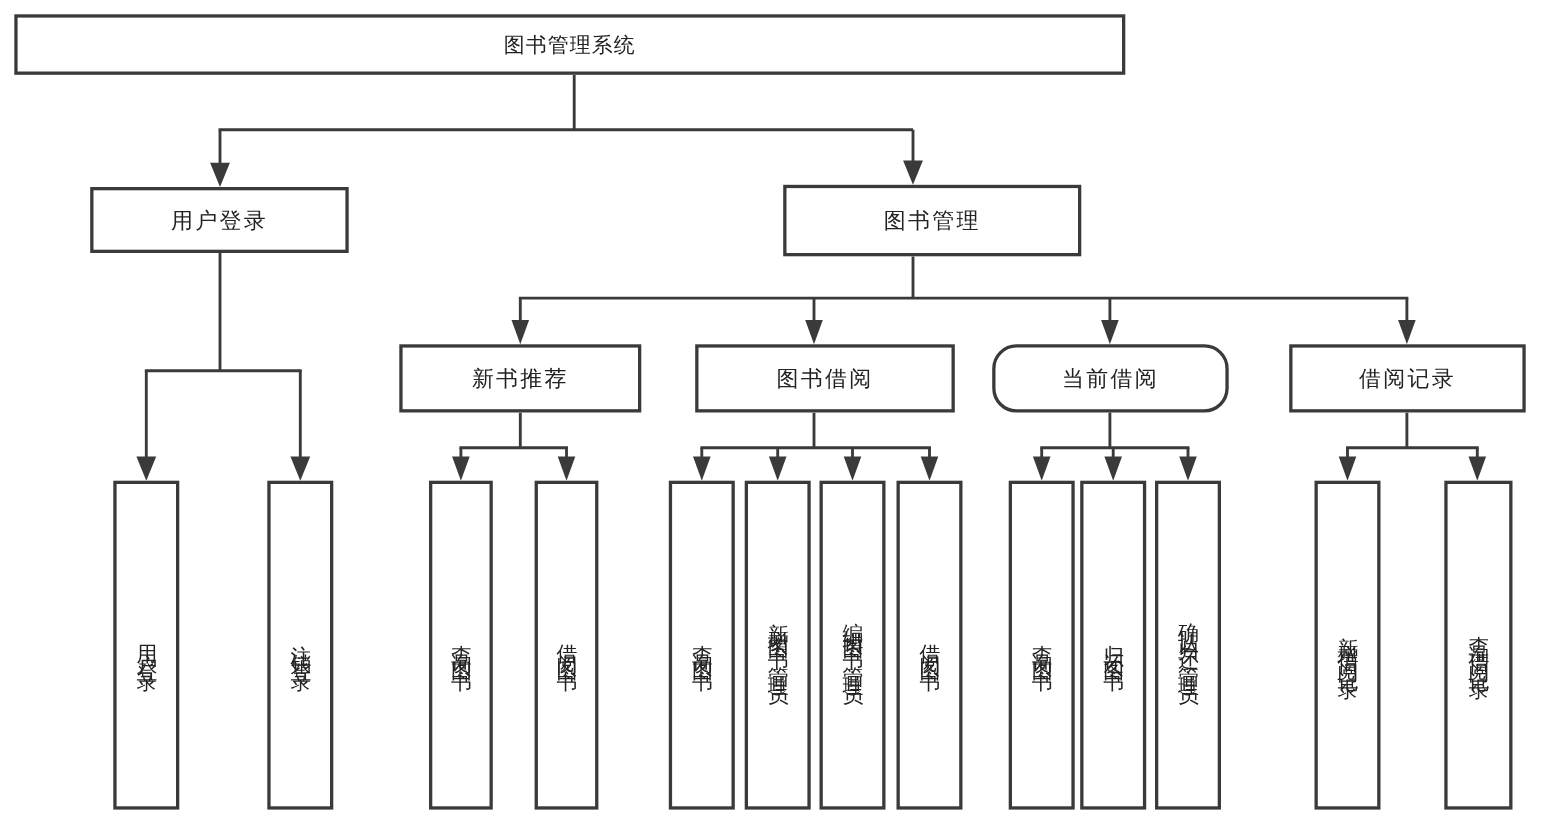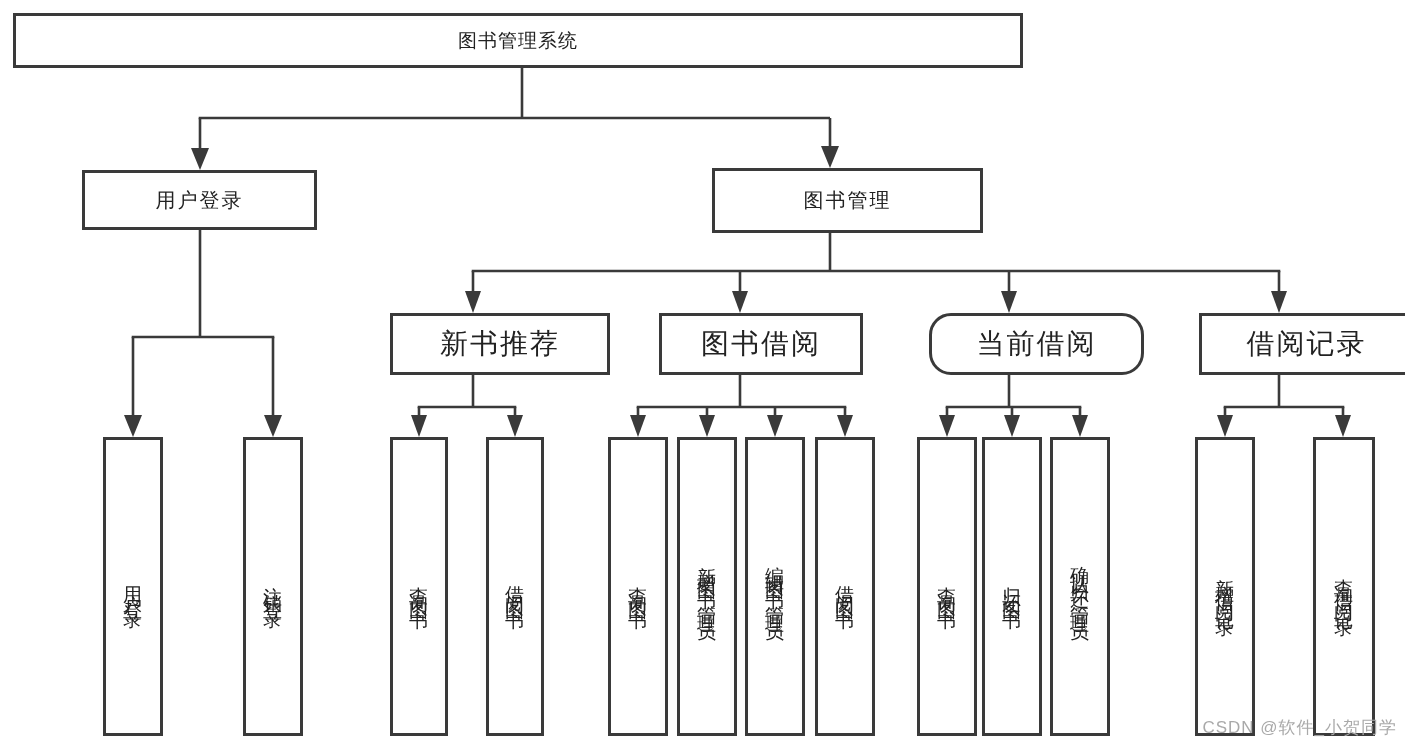--- a/index.html
+++ b/index.html
@@ -18,21 +18,21 @@
     box-sizing: border-box;
     border: 3px solid #3a3a3a;
     background: #ffffff;
     display: flex;
     align-items: center;
     justify-content: center;
     text-align: left;
   }
   .root-box   { font-size: 19px; letter-spacing: 1px; }
   .branch-box { font-size: 20px; letter-spacing: 2px; }
-  .mid-box    { font-size: 28px; letter-spacing: 2px; margin-left: 27px; }
+  .mid-box    { font-size: 20px; letter-spacing: 2px; }
   .leaf {
     position: absolute;
     box-sizing: border-box;
     border: 3px solid #3a3a3a;
     background: #ffffff;
     top: 437px;
     height: 299px;
     display: flex;
     align-items: center;
     justify-content: center;
@@ -121,21 +121,21 @@
       <polygon points="1335,415 1351,415 1343,437"></polygon>
     </g>
   </svg>
 
   <div class="box root-box" style="left:13px; top:13px; width:1010px; height:55px;">图书管理系统</div>
 
   <div class="box branch-box" style="left:82px; top:170px; width:235px; height:60px;">用户登录</div>
   <div class="box branch-box" style="left:712px; top:168px; width:271px; height:65px;">图书管理</div>
 
   <div class="box mid-box" style="left:363px; top:313px; width:220px; height:62px;">新书推荐</div>
-  <div class="box mid-box" style="left:632px; top:313px; width:204px; height:62px;">图书借阅</div>
+  <div class="box mid-box" style="left:632px; top:313px; width:236px; height:62px;">图书借阅</div>
   <div class="box mid-box" style="left:902px; top:313px; width:215px; height:62px;border-radius:22px;">当前借阅</div>
   <div class="box mid-box" style="left:1172px; top:313px; width:215px; height:62px;">借阅记录</div>
 
   <div class="leaf" style="left:103px; width:60px;">用户登录</div>
   <div class="leaf" style="left:243px; width:60px;">注销登录</div>
 
   <div class="leaf" style="left:390px; width:58px;">查询图书</div>
   <div class="leaf" style="left:486px; width:58px;">借阅图书</div>
 
   <div class="leaf" style="left:608px; width:60px;">查询图书</div>
@@ -143,15 +143,14 @@
   <div class="leaf" style="left:745px; width:60px;">编辑图书（管理员）</div>
   <div class="leaf" style="left:815px; width:60px;">借阅图书</div>
 
   <div class="leaf" style="left:917px; width:60px;">查询图书</div>
   <div class="leaf" style="left:982px; width:60px;">归还图书</div>
   <div class="leaf" style="left:1050px; width:60px;">确认归还（管理员）</div>
 
   <div class="leaf" style="left:1195px; width:60px;">新增借阅记录</div>
   <div class="leaf" style="left:1313px; width:62px;">查询借阅记录</div>
 
-  <div class="watermark">CSDN @软件_小贺同学</div>
 
 </div>
 
 </body></html>

